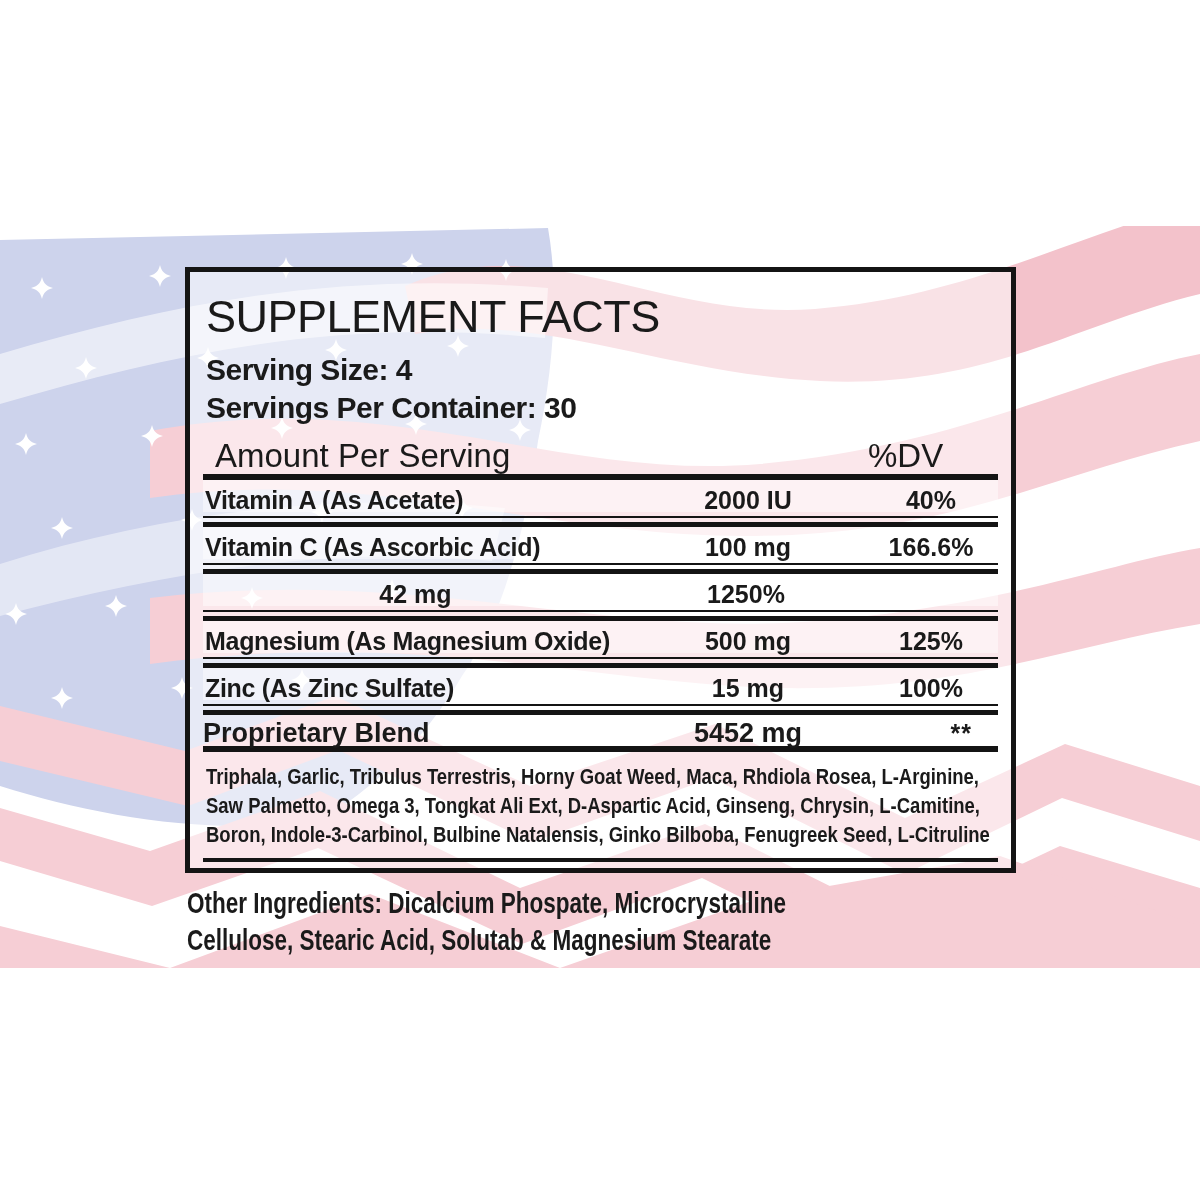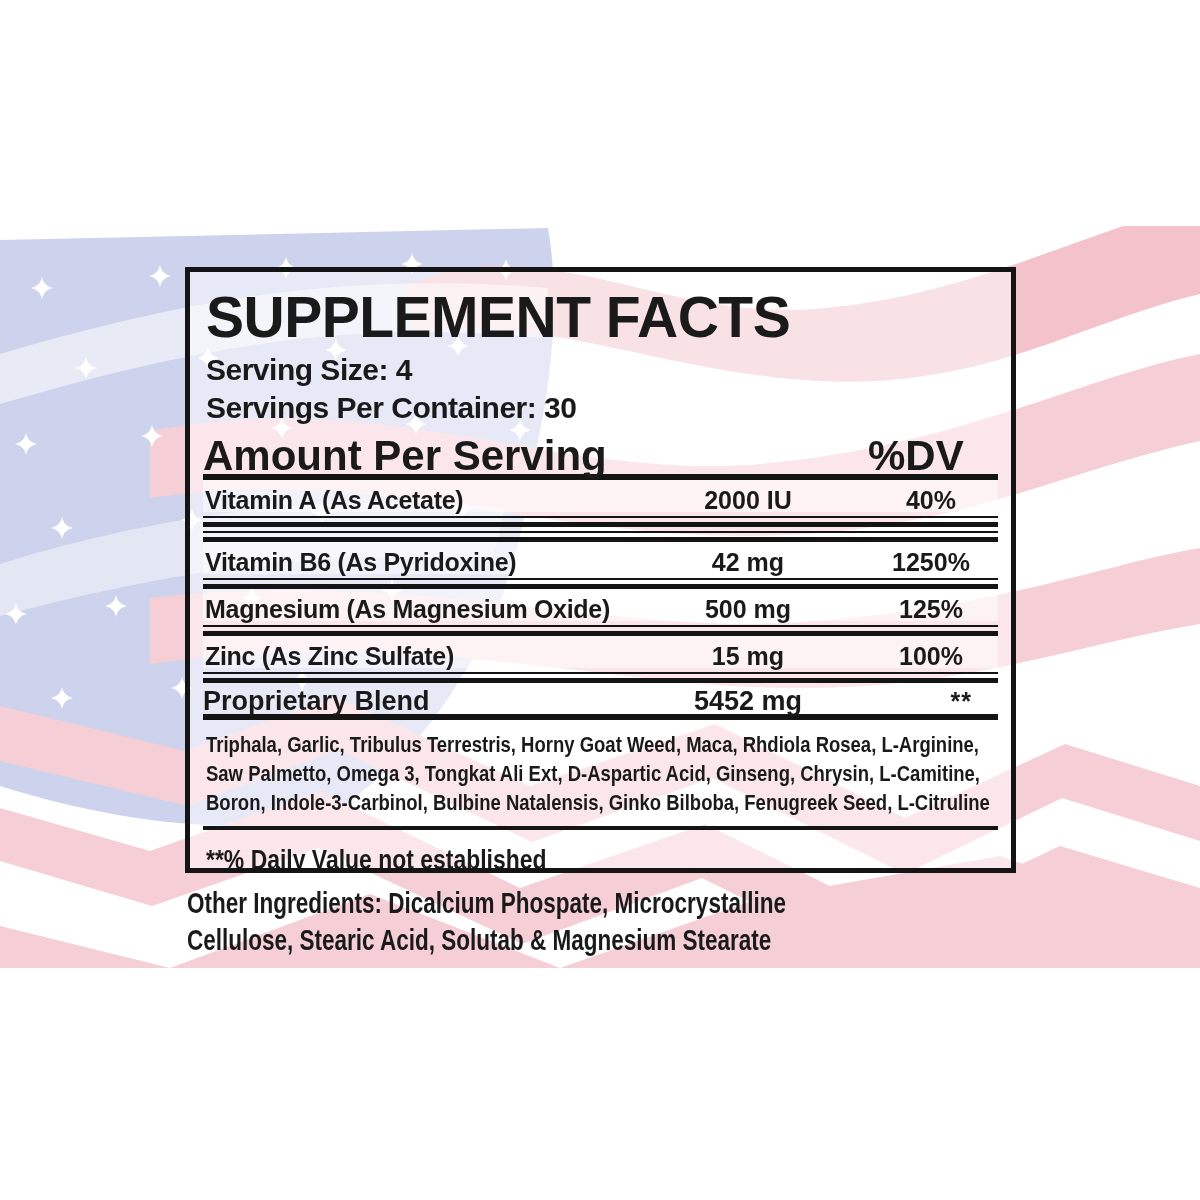--- a/index.html
+++ b/index.html
@@ -11,28 +11,28 @@
   }
   
   .flag{position:absolute;left:0;top:226px;width:1200px;height:742px;}
   
   .facts-box{
     position:absolute;left:185px;top:267px;width:831px;height:606px;
     border:5px solid #141414;background:rgba(255,255,255,0.52);
     box-sizing:border-box;padding:0 13px;overflow:hidden;
   }
   .title{
-    margin:20px 0 0 3px;font-size:57px;line-height:50px;font-weight:bold;
+    margin:20px 0 0 3px;font-size:45px;line-height:50px;font-weight:normal;
     letter-spacing:-0.5px;
   }
   .serving{margin:9px 0 0 3px;font-size:30px;line-height:37px;font-weight:bold;letter-spacing:-0.5px;}
   .serving2{margin-top:1px;}
   .hdr-row{
     display:grid;grid-template-columns:1fr 130px;align-items:end;
-    margin-top:12px;font-size:42px;line-height:36px;font-weight:bold;
+    margin-top:12px;font-size:33px;line-height:36px;font-weight:normal;margin-left:12px;
   }
   .hdr-dv{text-align:left;padding-right:4px;}
   .bar6{height:6px;background:#141414;}
   .bar4{height:4px;background:#141414;margin-top:8px;}
   .nrow{
     display:grid;grid-template-columns:1fr 240px 130px;
     padding-top:8px;font-size:25px;line-height:24px;font-weight:bold;
     background:rgba(255,255,255,0.45);
   }
   .nrow .amt{text-align:center;}
@@ -142,29 +142,33 @@
       <span class="amt">2000 IU</span>
       <span class="dv">40%</span>
     </div>
     <div class="sep">
         <div class="thin"></div>
         <div class="thick"></div>
       </div>
   </div>
 
   <div>
-    <div class="sep">
-        <div class="thin"></div>
-        <div class="thick"></div>
-      </div>
-  </div>
-
-  <div>
-    <div class="nrow">
-      <span class="nm">Vitamin B6 (As Pyridoxine)</span>
+    <div class="nrow">
+      <span class="nm">Vitamin C (As Ascorbic Acid)</span>
+      <span class="amt">100 mg</span>
+      <span class="dv">166.6%</span>
+    </div>
+    <div class="sep">
+        <div class="thin"></div>
+        <div class="thick"></div>
+      </div>
+  </div>
+
+  <div>
+    <div class="nrow">
       <span class="amt">42 mg</span>
       <span class="dv">1250%</span>
     </div>
     <div class="sep">
         <div class="thin"></div>
         <div class="thick"></div>
       </div>
   </div>
 
   <div>

